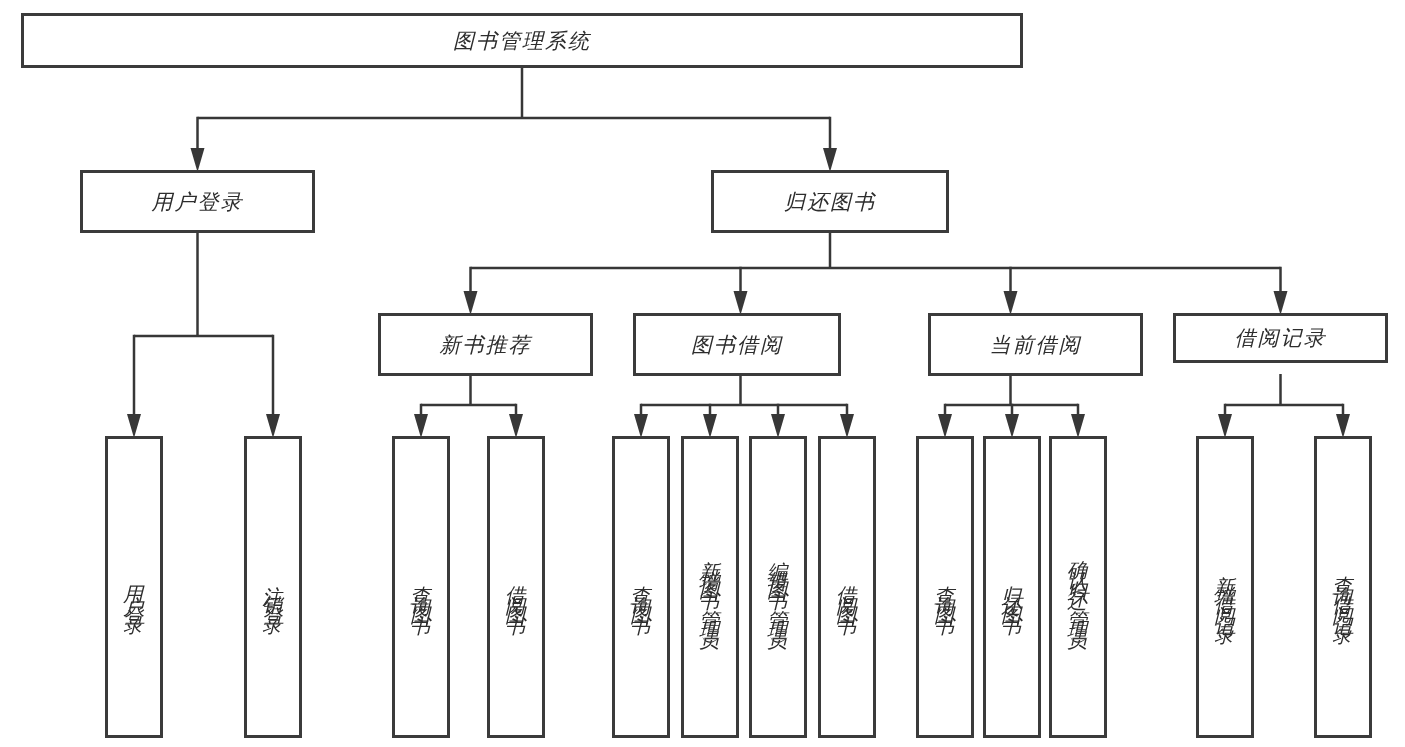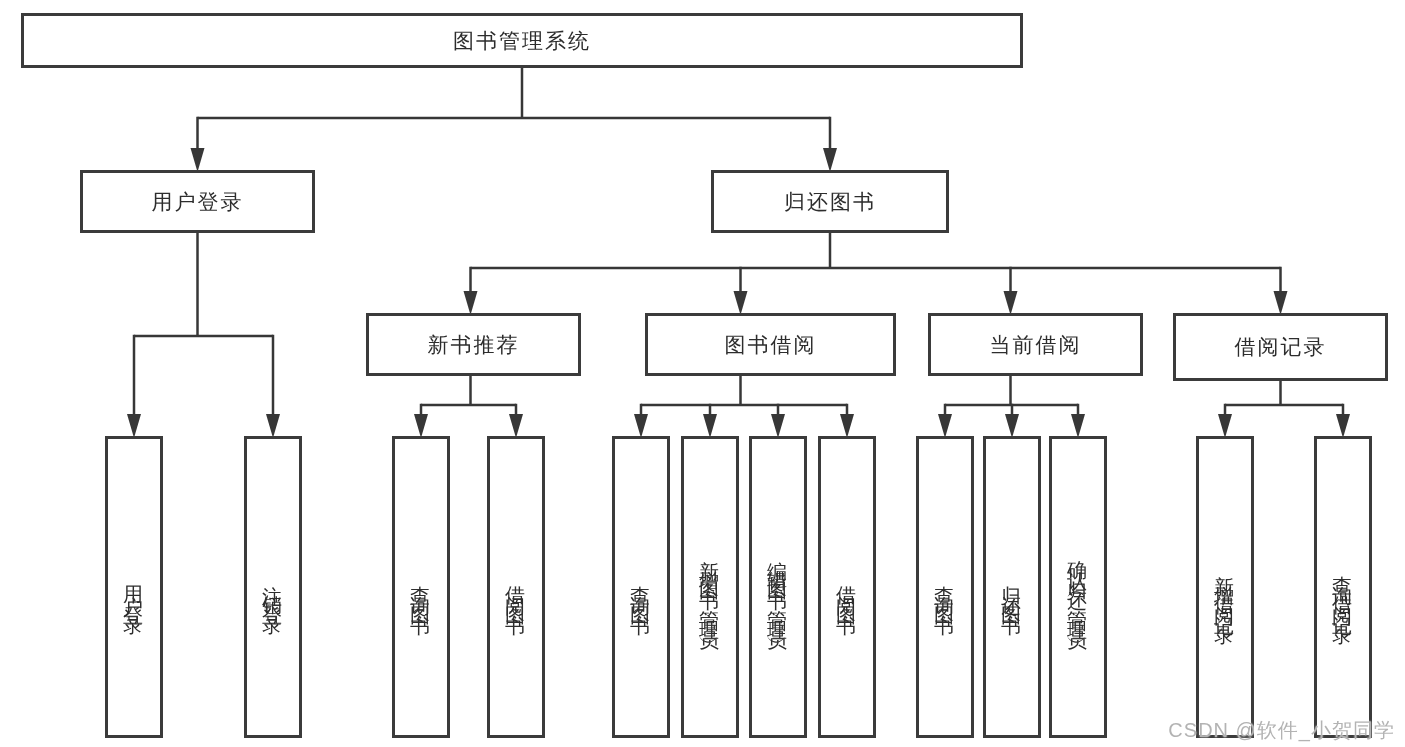--- a/index.html
+++ b/index.html
@@ -14,20 +14,21 @@
   .node{
     position:absolute;
     box-sizing:border-box;
     background:#ffffff;
     border:3px solid #3b3b3b;
     display:flex;
     align-items:center;
     justify-content:center;
     color:#2d2d2d;
     z-index:1;
+    font-style:italic;
   }
   .node.horizontal{font-size:21px;letter-spacing:2px;}
   .node.vertical{
     font-size:20px;
     writing-mode:vertical-rl;
     letter-spacing:10px;
     padding-top:6px;
   }
   .node .node-label{white-space:nowrap;}
   #watermark{
@@ -102,30 +103,30 @@
   <div id="nodes">
       <div class="node horizontal" style="left: 21px; top: 13px; width: 1002px; height: 55px; border-color: rgb(59, 59, 59); color: rgb(45, 45, 45);">
         <span class="node-label">图书管理系统</span>
       </div>
       <div class="node horizontal" style="left: 80px; top: 170px; width: 235px; height: 63px; border-color: rgb(59, 59, 59); color: rgb(45, 45, 45);">
         <span class="node-label">用户登录</span>
       </div>
       <div class="node horizontal" style="left: 711px; top: 170px; width: 238px; height: 63px; border-color: rgb(59, 59, 59); color: rgb(45, 45, 45);">
         <span class="node-label">归还图书</span>
       </div>
-      <div class="node horizontal" style="left: 366px; top: 313px; width: 215px; height: 63px; border-color: rgb(59, 59, 59); color: rgb(45, 45, 45);">
+      <div class="node horizontal" style="left: 378px; top: 313px; width: 215px; height: 63px; border-color: rgb(59, 59, 59); color: rgb(45, 45, 45);">
         <span class="node-label">新书推荐</span>
       </div>
-      <div class="node horizontal" style="left: 633px; top: 313px; width: 251px; height: 63px; border-color: rgb(59, 59, 59); color: rgb(45, 45, 45); margin-left: 12px;">
+      <div class="node horizontal" style="left: 633px; top: 313px; width: 208px; height: 63px; border-color: rgb(59, 59, 59); color: rgb(45, 45, 45);">
         <span class="node-label">图书借阅</span>
       </div>
       <div class="node horizontal" style="left: 903px; top: 313px; width: 215px; height: 63px; border-color: rgb(59, 59, 59); color: rgb(45, 45, 45); margin-left: 25px;">
         <span class="node-label">当前借阅</span>
       </div>
-      <div class="node horizontal" style="left: 1173px; top: 313px; width: 215px; height: 68px; border-color: rgb(59, 59, 59); color: rgb(45, 45, 45);">
+      <div class="node horizontal" style="left: 1173px; top: 313px; width: 215px; height: 50px; border-color: rgb(59, 59, 59); color: rgb(45, 45, 45);">
         <span class="node-label">借阅记录</span>
       </div>
       <div class="node vertical" style="left: 105px; top: 436px; width: 58px; height: 302px; border-color: rgb(59, 59, 59); color: rgb(45, 45, 45);">
         <span class="node-label">用户登录</span>
       </div>
       <div class="node vertical" style="left: 244px; top: 436px; width: 58px; height: 302px; border-color: rgb(59, 59, 59); color: rgb(45, 45, 45);">
         <span class="node-label">注销登录</span>
       </div>
       <div class="node vertical" style="left: 392px; top: 436px; width: 58px; height: 302px; border-color: rgb(59, 59, 59); color: rgb(45, 45, 45);">
         <span class="node-label">查询图书</span>
@@ -154,14 +155,13 @@
       <div class="node vertical" style="left: 1049px; top: 436px; width: 58px; height: 302px; border-color: rgb(59, 59, 59); color: rgb(45, 45, 45);">
         <span class="node-label">确认归还（管理员）</span>
       </div>
       <div class="node vertical" style="left: 1196px; top: 436px; width: 58px; height: 302px; border-color: rgb(59, 59, 59); color: rgb(45, 45, 45);">
         <span class="node-label">新增借阅记录</span>
       </div>
       <div class="node vertical" style="left: 1314px; top: 436px; width: 58px; height: 302px; border-color: rgb(59, 59, 59); color: rgb(45, 45, 45);">
         <span class="node-label">查询借阅记录</span>
       </div>
     </div>
-  <div id="watermark">CSDN @软件_小贺同学</div>
 </div>
 
 </body></html>

